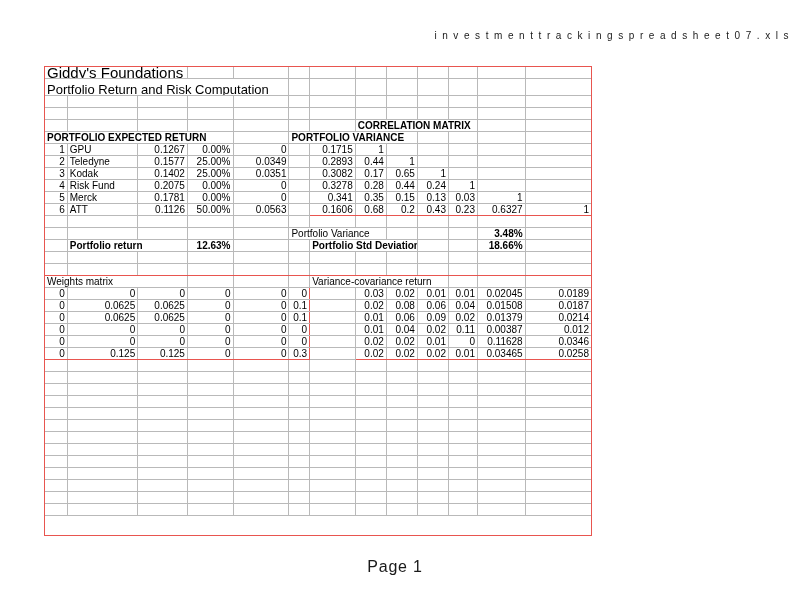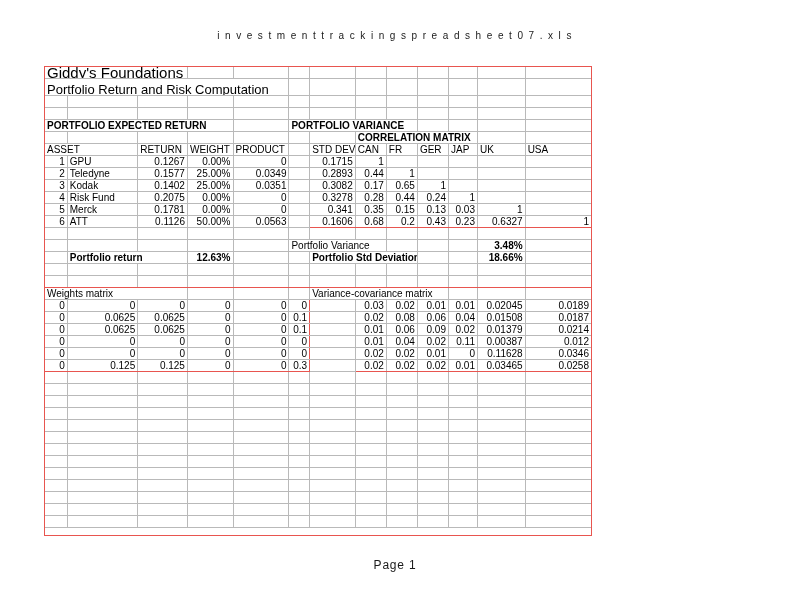--- a/index.html
+++ b/index.html
@@ -15,32 +15,32 @@
     position: relative;
     overflow: hidden;
   }
 
   
   .print-header {
     position: absolute;
     top: 30px;
     left: 0;
     width: 790px;
-    text-align: center;
+    text-align: right;
     font-size: 10px;
     letter-spacing: 1.4px;
     color: #1a1a1a;
   }
   .print-footer {
     position: absolute;
     top: 558px;
     left: 0;
     width: 790px;
     text-align: center;
-    font-size: 12px;
+    font-size: 16px;
     letter-spacing: 0.8px;
     color: #1a1a1a;
   }
 
   
   .sheet {
     position: absolute;
     left: 44px;
     top: 66px;
     width: 548px;
@@ -165,56 +165,42 @@
         <td></td>
           <td></td>
         <td></td>
           <td></td>
         <td></td>
           <td></td>
         <td></td>
       </tr>
 
       <tr>
+        <td></td>
+          <td></td>
+        <td></td>
+          <td></td>
+        <td></td>
+          <td></td>
+        <td></td>
+        <td class="l b" colspan="4">CORRELATION MATRIX</td>
+        <td></td>
+          <td></td>
+      </tr>
+
+      <tr>
         <td class="l b" colspan="4">PORTFOLIO EXPECTED RETURN</td>
         <td></td>
         <td class="l b" colspan="4">PORTFOLIO VARIANCE</td>
         <td></td>
           <td></td>
         <td></td>
           <td></td>
       </tr>
 
-      <tr>
-        <td></td>
-          <td></td>
-        <td></td>
-          <td></td>
-        <td></td>
-          <td></td>
-        <td></td>
-        <td class="l b" colspan="4">CORRELATION MATRIX</td>
-        <td></td>
-          <td></td>
-      </tr>
-
-      <tr>
-        <td class="l" colspan="2">ASSET</td>
-        <td class="l">RETURN</td>
-        <td class="l">WEIGHT</td>
-        <td class="l">PRODUCT</td>
-        <td></td>
-        <td class="l">STD DEV</td>
-        <td class="l">CAN</td>
-        <td class="l">FR</td>
-        <td class="l">GER</td>
-        <td class="l">JAP</td>
-        <td class="l">UK</td>
-        <td class="l">USA</td>
-      </tr>
 
       <tr>
         <td class="r">1</td>
         <td class="l">GPU</td>
         <td class="r">0.1267</td>
         <td class="r">0.00%</td>
         <td class="r">0</td>
         <td></td>
         <td class="r rt rl">0.1715</td>
         <td class="r rt rl">1</td>
@@ -373,21 +359,21 @@
         <td class="rb"></td>
           <td class="rb"></td>
         <td class="rb"></td>
       </tr>
 
       <tr>
         <td class="l" colspan="3">Weights matrix</td>
         <td></td>
           <td></td>
         <td></td>
-        <td class="l" colspan="4">Variance-covariance matrix</td>
+        <td class="l" colspan="4">Variance-covariance return</td>
         <td></td>
           <td></td>
         <td></td>
       </tr>
 
       <tr>
         <td class="r rt rl">0</td>
         <td class="r rt">0</td>
         <td class="r rt">0</td>
         <td class="r rt">0</td>

